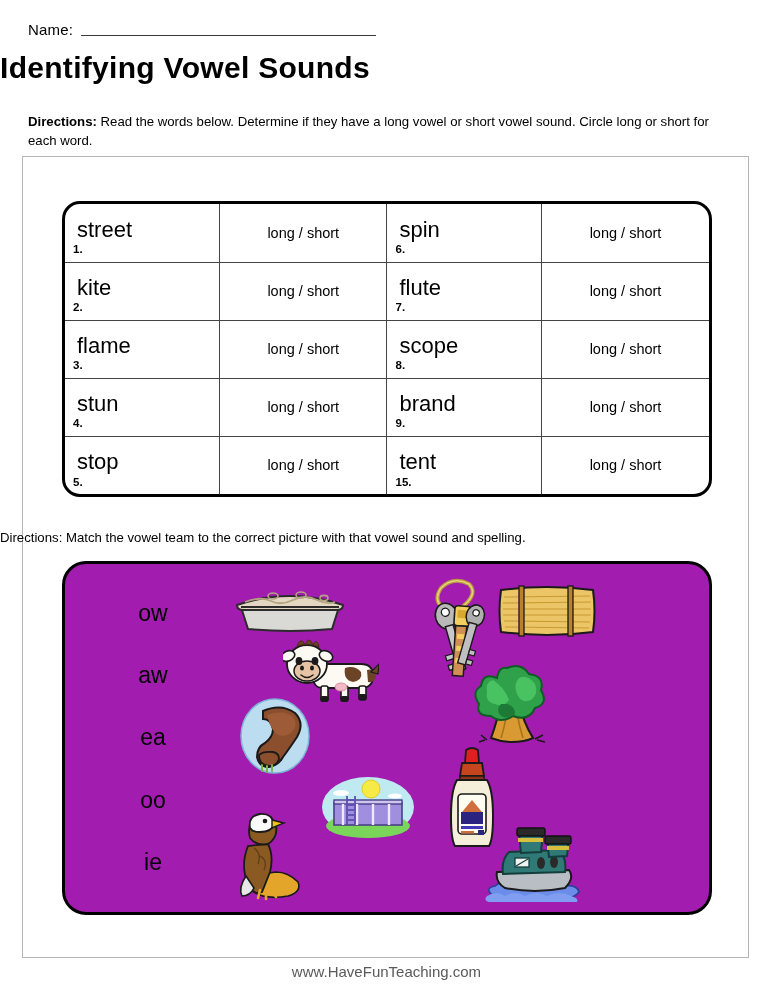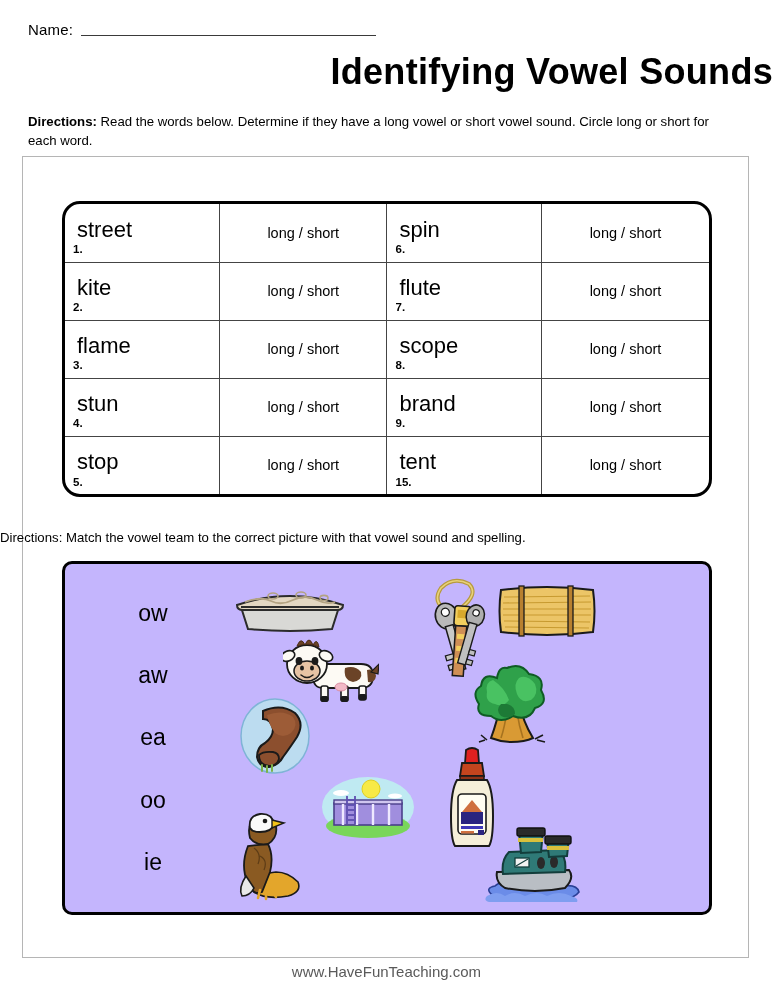--- a/index.html
+++ b/index.html
@@ -37,22 +37,22 @@
     height: 0;
     border-bottom: 1.2px solid #3a3a3a;
     margin-bottom: 2px;
   }
 
   .page-title {
     position: absolute;
     left: 0;
     right: 0;
     top: 51px;
-    text-align: right;
-    font-size: 36px;
+    text-align: left;
+    font-size: 30px;
     font-weight: bold;
     letter-spacing: .3px;
   }
 
   .directions-top {
     position: absolute;
     left: 28px;
     top: 112px;
     width: 706px;
     font-size: 13.2px;
@@ -136,22 +136,22 @@
   }
 
   
   .match-box {
     position: absolute;
     left: 62px;
     top: 561px;
     width: 650px;
     height: 354px;
     border: 3.5px solid #000;
-    border-radius: 10px;
-    background: #c4b5fd;
+    border-radius: 24px;
+    background: #a21caf;
   }
   .vowel-col {
     position: absolute;
     top: 0;
     height: 100%;
     width: 96px;
     display: flex;
     flex-direction: column;
     justify-content: space-around;
     align-items: center;

